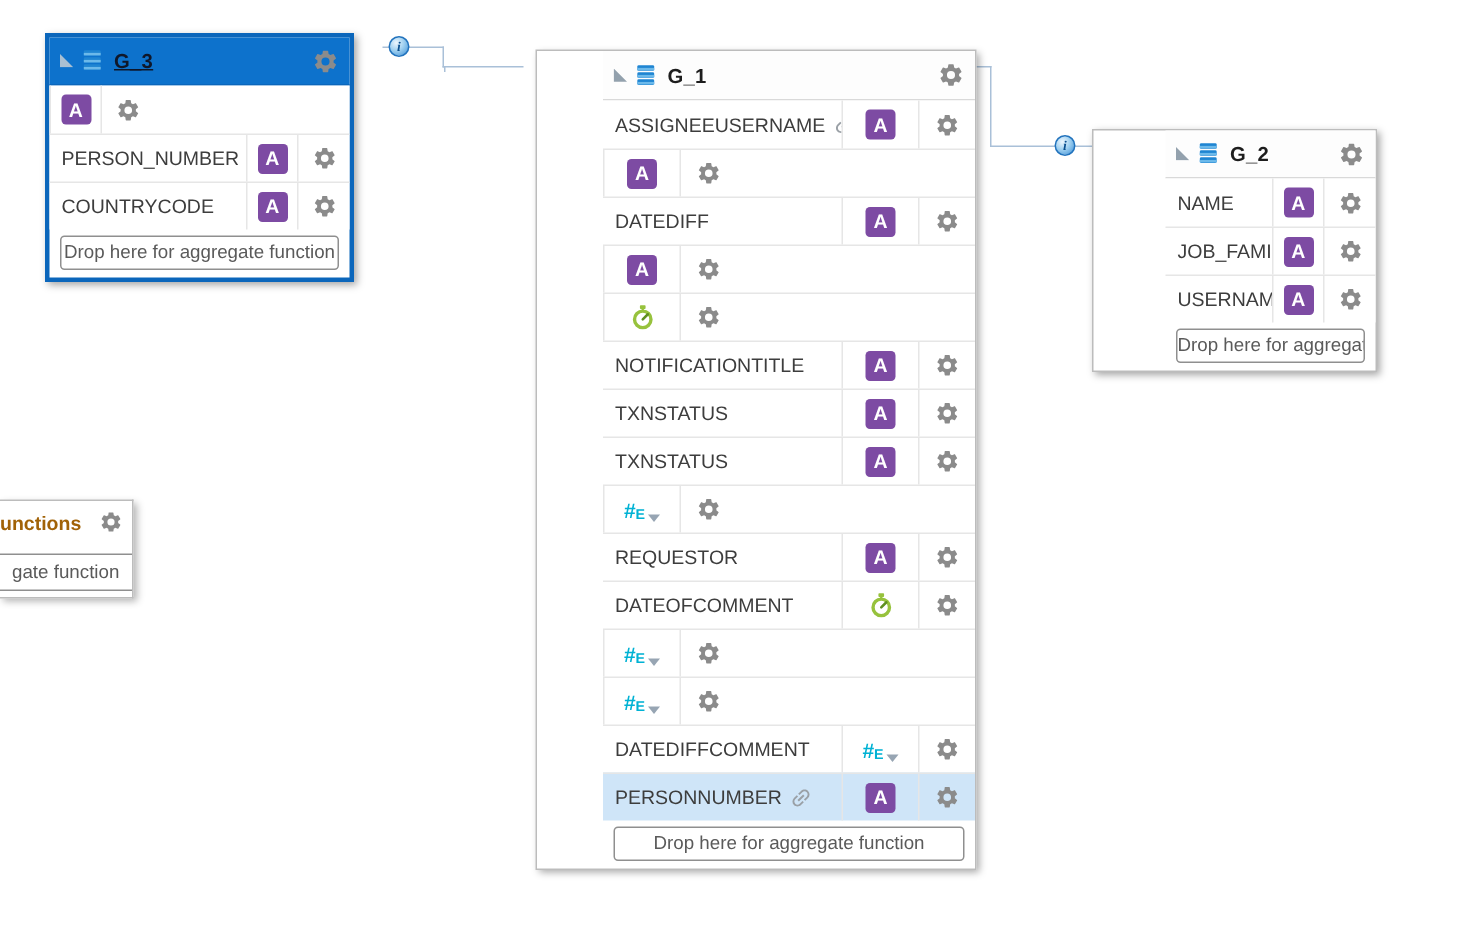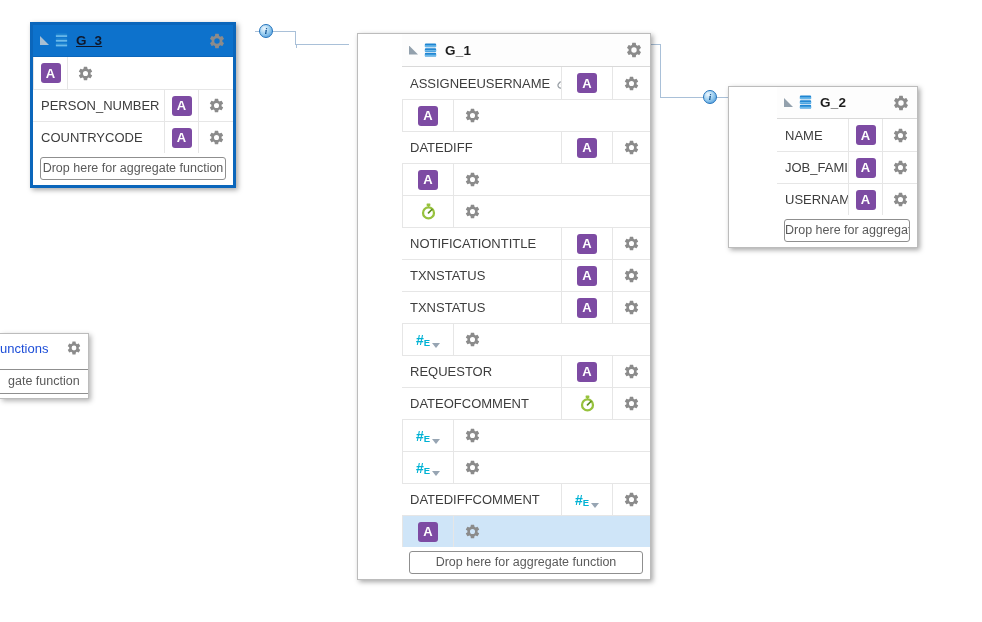--- a/index.html
+++ b/index.html
@@ -59,21 +59,21 @@
   #group-0{left:30px;top:22px;width:206px;}
   #group-1{left:357px;top:33px;width:294px;padding-left:44px;}
   #group-2{left:728px;top:86px;width:190px;padding-left:48px;}
   #group-1 .ghead{height:33px;}
 
   
   .clipped-panel{position:absolute;left:0;top:333px;width:89px;height:66px;background:#fff;
      border:1px solid #bcbcbc;border-left:none;box-sizing:border-box;
      box-shadow:2px 2px 5px rgba(0,0,0,0.3);z-index:3;overflow:hidden;}
   .cp-head{height:29px;display:flex;align-items:center;position:relative;}
-  .cp-title{font-size:13px;font-weight:normal;color:#1d4ed8;margin-left:0;white-space:nowrap;}
+  .cp-title{font-size:13px;font-weight:bold;color:#a16207;margin-left:0;white-space:nowrap;}
   .cp-head .gear{position:absolute;right:6px;top:6px;}
   .cp-drop{position:absolute;left:-60px;top:35px;width:143px;height:23px;line-height:23px;
      border:1px solid #8f8f8f;border-radius:3px;color:#5a5a5a;font-size:12.5px;
      padding-left:67px;box-sizing:content-box;white-space:nowrap;background:#fff;}
 </style>
 </head>
 <body>
 
 <div class="canvas">
 
@@ -401,20 +401,30 @@
           </span>
           <span class="gcol">
             <span style="display:flex">
               <svg width="17" height="17" viewBox="0 0 24 24">
                 <path d="M19.14 12.94c.04-.3.06-.61.06-.94 0-.32-.02-.64-.07-.94l2.03-1.58a.49.49 0 0 0 .12-.61l-1.92-3.32a.49.49 0 0 0-.59-.22l-2.39.96c-.5-.38-1.03-.7-1.62-.94l-.36-2.54a.48.48 0 0 0-.48-.41h-3.84c-.24 0-.43.17-.47.41l-.36 2.54c-.59.24-1.13.57-1.62.94l-2.39-.96a.49.49 0 0 0-.59.22L2.74 8.87a.48.48 0 0 0 .12.61l2.03 1.58c-.05.3-.09.63-.09.94s.02.64.07.94l-2.03 1.58a.49.49 0 0 0-.12.61l1.92 3.32c.12.22.37.29.59.22l2.39-.96c.5.38 1.03.7 1.62.94l.36 2.54c.05.24.24.41.48.41h3.84c.24 0 .44-.17.47-.41l.36-2.54c.59-.24 1.13-.56 1.62-.94l2.39.96c.22.08.47 0 .59-.22l1.92-3.32a.49.49 0 0 0-.12-.61l-2.01-1.58zM12 15.6A3.6 3.6 0 1 1 12 8.4a3.6 3.6 0 0 1 0 7.2z" fill="#8b8b8b"></path>
               </svg>
             </span>
           </span>
         </div>
         <div class="row hl">
+          <span class="fname">
+            <span>PERSONNUMBER</span>
+            <span style="display:flex">
+              <svg width="16" height="16" viewBox="0 0 24 24">
+                <g transform="rotate(-45 12 12)">
+                  <path d="M3.9 12c0-1.71 1.39-3.1 3.1-3.1h4V7H7c-2.76 0-5 2.24-5 5s2.24 5 5 5h4v-1.9H7c-1.71 0-3.1-1.39-3.1-3.1zM8 13h8v-2H8v2zm9-6h-4v1.9h4c1.71 0 3.1 1.39 3.1 3.1s-1.39 3.1-3.1 3.1h-4V17h4c2.76 0 5-2.24 5-5s-2.24-5-5-5z" fill="#9aa0a6"></path>
+                </g>
+              </svg>
+            </span>
+          </span>
           <span class="bcol">
             <span class="badge-a">A</span>
           </span>
           <span class="gcol">
             <span style="display:flex">
               <svg width="17" height="17" viewBox="0 0 24 24">
                 <path d="M19.14 12.94c.04-.3.06-.61.06-.94 0-.32-.02-.64-.07-.94l2.03-1.58a.49.49 0 0 0 .12-.61l-1.92-3.32a.49.49 0 0 0-.59-.22l-2.39.96c-.5-.38-1.03-.7-1.62-.94l-.36-2.54a.48.48 0 0 0-.48-.41h-3.84c-.24 0-.43.17-.47.41l-.36 2.54c-.59.24-1.13.57-1.62.94l-2.39-.96a.49.49 0 0 0-.59.22L2.74 8.87a.48.48 0 0 0 .12.61l2.03 1.58c-.05.3-.09.63-.09.94s.02.64.07.94l-2.03 1.58a.49.49 0 0 0-.12.61l1.92 3.32c.12.22.37.29.59.22l2.39-.96c.5.38 1.03.7 1.62.94l.36 2.54c.05.24.24.41.48.41h3.84c.24 0 .44-.17.47-.41l.36-2.54c.59-.24 1.13-.56 1.62-.94l2.39.96c.22.08.47 0 .59-.22l1.92-3.32a.49.49 0 0 0-.12-.61l-2.01-1.58zM12 15.6A3.6 3.6 0 1 1 12 8.4a3.6 3.6 0 0 1 0 7.2z" fill="#8b8b8b"></path>
               </svg>
             </span>
           </span>

